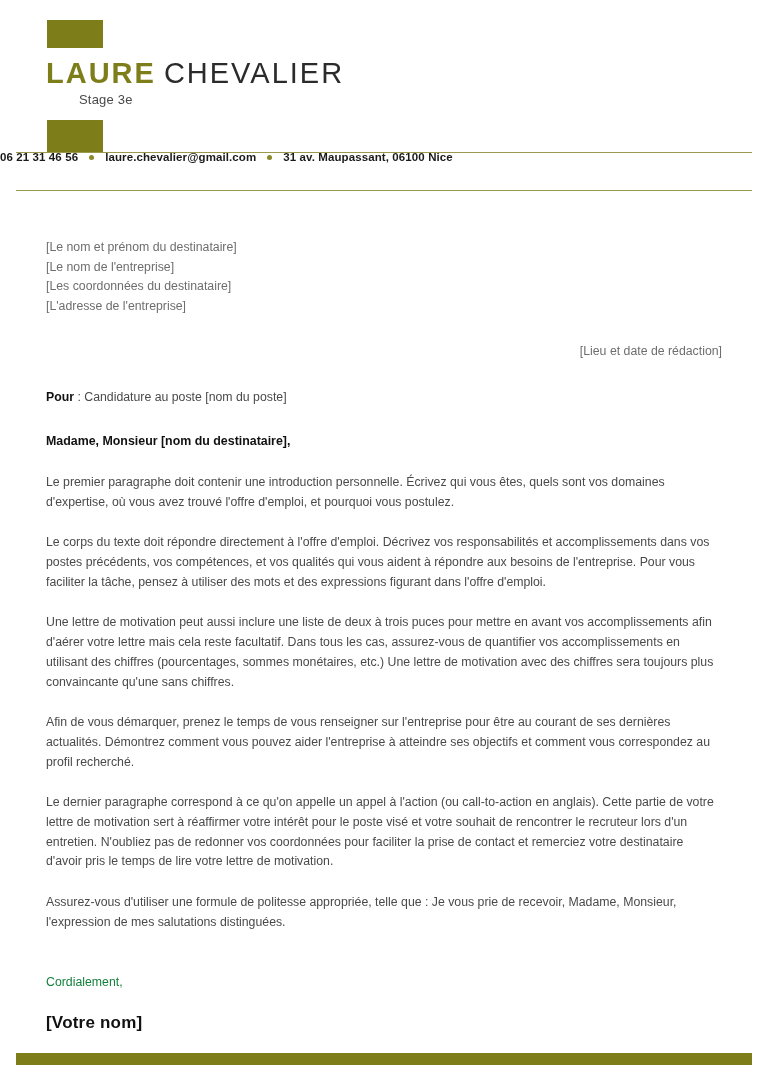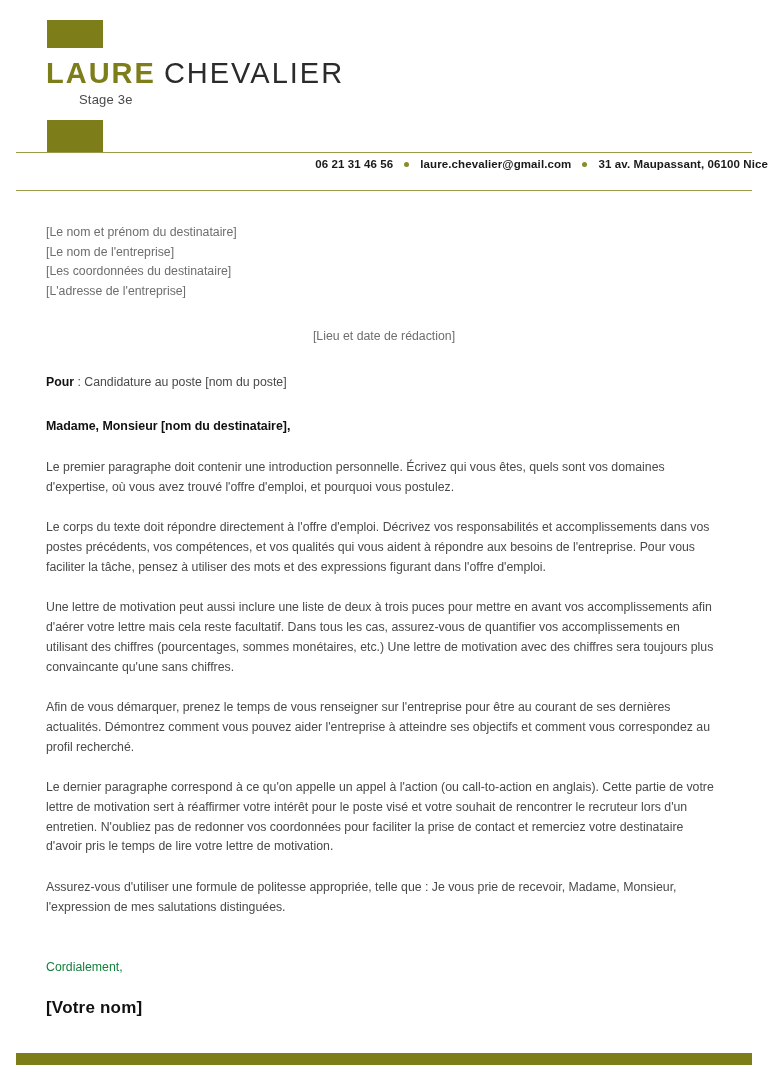--- a/index.html
+++ b/index.html
@@ -76,55 +76,55 @@
     width: 736px;
     height: 1px;
     background: #9a9a4d;
   }
   .rule-top { top: 152px; }
   .rule-bottom { top: 190px; }
 
   .contact {
     position: absolute;
     left: 0;
-    top: 158px;
+    top: 151px;
     width: 768px;
-    text-align: right;
+    text-align: left;
     font-size: 11.5px;
     font-weight: bold;
     color: #1a1a1a;
     letter-spacing: 0.1px;
   }
   .contact .sep {
     display: inline-block;
     width: 5px;
     height: 5px;
     border-radius: 50%;
     background: #8a8a2b;
     margin: 0 11px 1px 11px;
     vertical-align: middle;
   }
 
   
   .body-area {
     position: absolute;
     left: 46px;
-    top: 223px;
+    top: 238px;
     width: 676px;
     font-size: 12.3px;
     color: #4a4a4a;
     line-height: 19.7px;
   }
   .recipient div {
     color: #6e6e6e;
     font-size: 12.3px;
     line-height: 19.7px;
   }
   .date-line {
-    text-align: center;
+    text-align: right;
     color: #6e6e6e;
     margin-top: 25px;
   }
   .subject {
     margin-top: 26px;
     color: #4a4a4a;
   }
   .subject b { color: #111111; font-weight: bold; }
   .salutation {
     margin-top: 25px;

